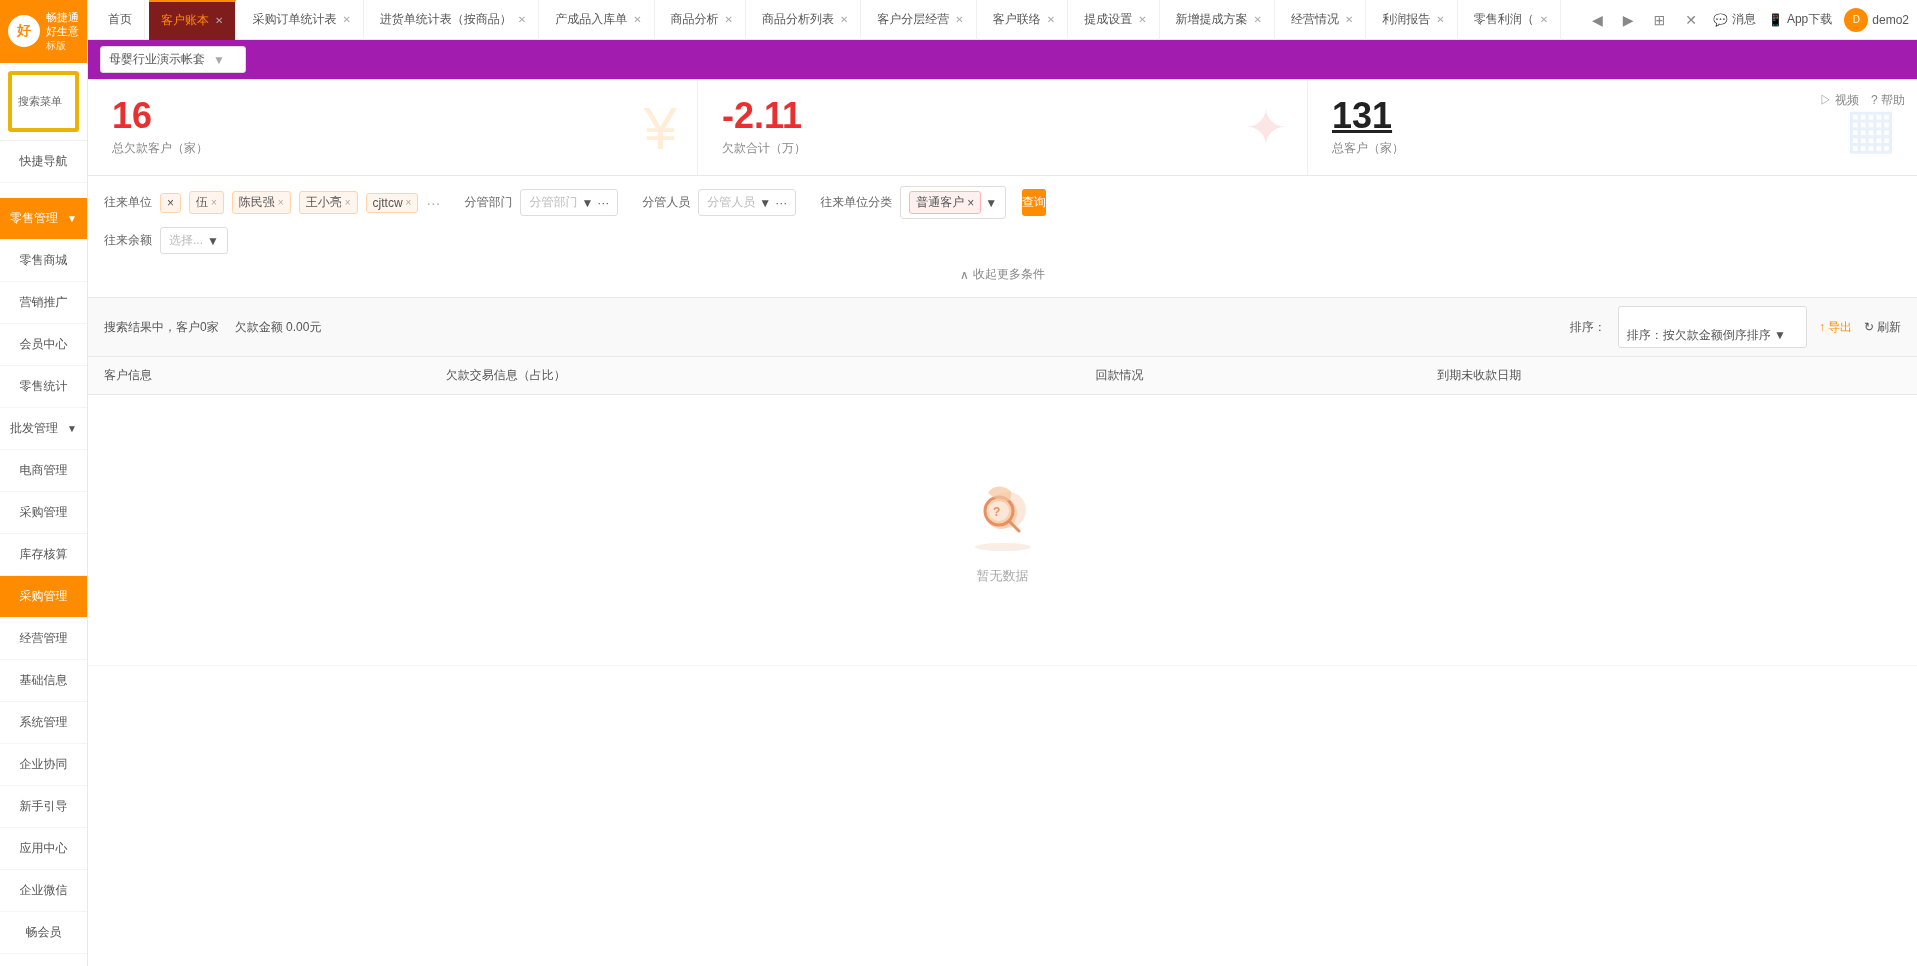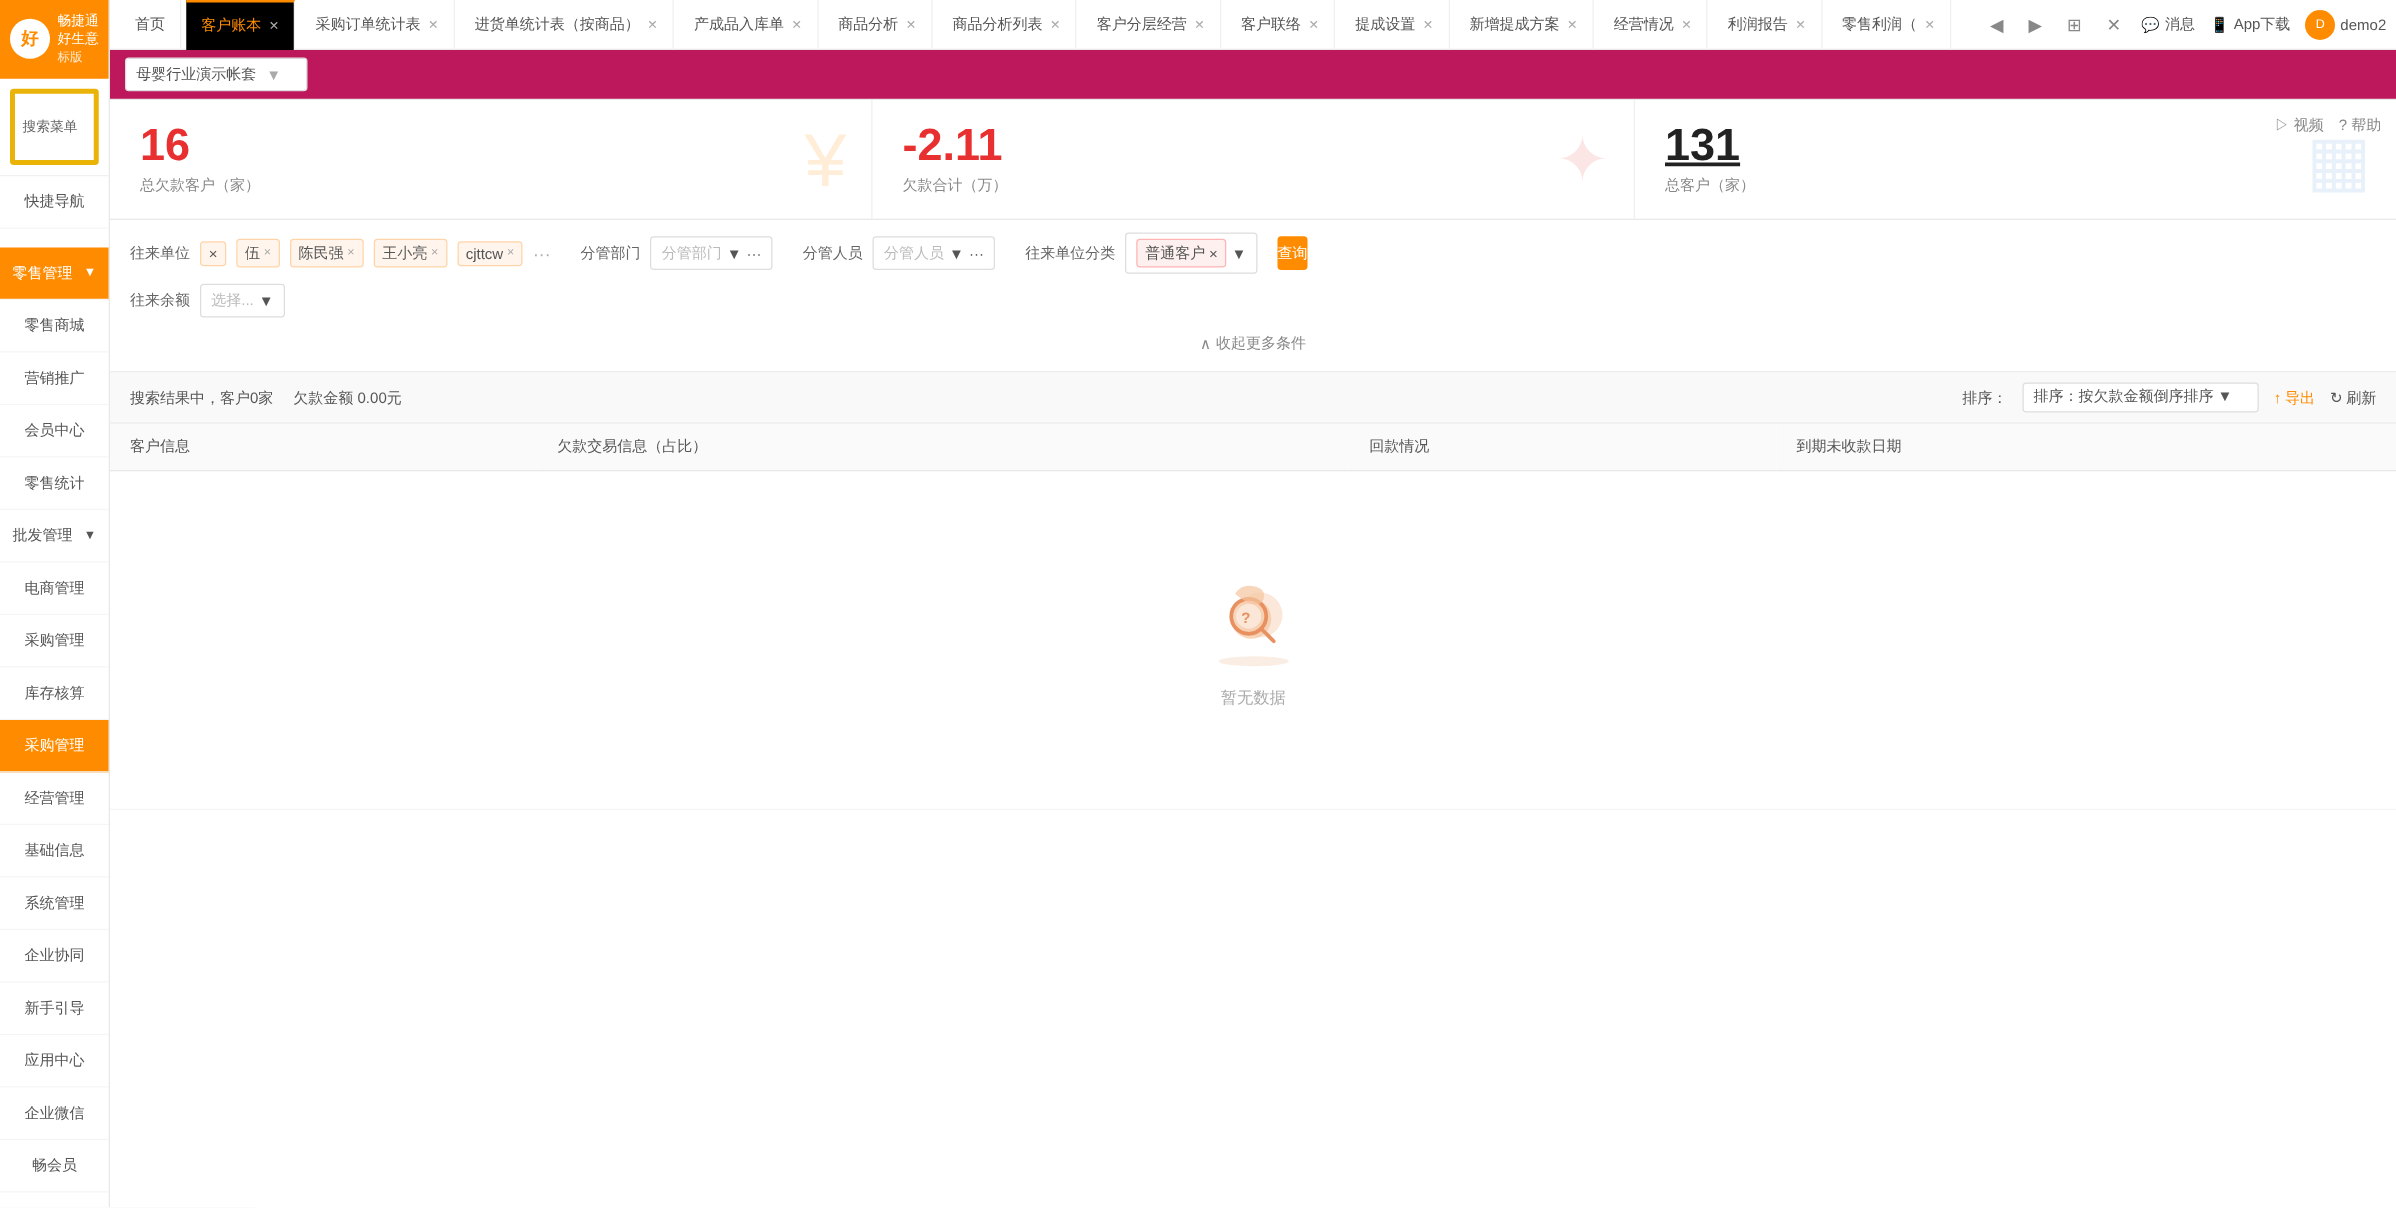--- a/index.html
+++ b/index.html
@@ -18,28 +18,28 @@
     .sidebar-nav-item.has-arrow { display: flex; align-items: center; justify-content: space-between; padding: 12px 10px; }
     .sidebar-nav-item.has-arrow .arrow { font-size: 10px; }
 
     
     .main { flex: 1; display: flex; flex-direction: column; overflow: hidden; }
 
     
     .topbar { background: #fff; border-bottom: 1px solid #e8e8e8; display: flex; align-items: center; padding: 0 8px; height: 40px; flex-shrink: 0; }
     .topbar-left { display: flex; align-items: center; gap: 4px; flex: 1; overflow: hidden; }
     .topbar-tab { padding: 0 12px; height: 40px; display: flex; align-items: center; gap: 4px; font-size: 12px; cursor: pointer; color: #555; white-space: nowrap; border-right: 1px solid #f0f0f0; flex-shrink: 0; }
-    .topbar-tab.active { background: #000000; color: #ff8c00; border-top: 2px solid #ff8c00; }
+    .topbar-tab.active { background: #7f1d1d; color: #ff8c00; border-top: 2px solid #ff8c00; }
     .topbar-tab .close-x { color: #aaa; font-size: 10px; margin-left: 2px; }
     .topbar-right { display: flex; align-items: center; gap: 12px; flex-shrink: 0; }
     .topbar-right-item { display: flex; align-items: center; gap: 4px; font-size: 12px; color: #555; cursor: pointer; }
     .topbar-avatar { width: 24px; height: 24px; border-radius: 50%; background: #ff8c00; display: flex; align-items: center; justify-content: center; color: #fff; font-size: 10px; }
 
     
-    .header-selector { background: #be185d; padding: 6px 12px; border-bottom: 1px solid #e8e8e8; display: flex; align-items: center; gap: 8px; text-align: right; }
+    .header-selector { background: #a21caf; padding: 6px 12px; border-bottom: 1px solid #e8e8e8; display: flex; align-items: center; gap: 8px; text-align: right; }
     .selector-dropdown { border: 1px solid #ddd; border-radius: 3px; padding: 4px 20px 4px 8px; font-size: 12px; color: #555; background: #fff; cursor: pointer; position: relative; display: flex; align-items: center; gap: 4px; }
 
     
     .stats-banner { background: #fff; display: flex; border-bottom: 1px solid #e8e8e8; position: relative; }
     .stat-item { flex: 1; padding: 18px 24px; display: flex; flex-direction: column; align-items: flex-start; justify-content: center; position: relative; }
     .stat-item + .stat-item { border-left: 1px solid #f0f0f0; }
     .stat-value { font-size: 36px; font-weight: bold; line-height: 1; margin-bottom: 6px; }
     .stat-value.red { color: #e83030; }
     .stat-value.dark { color: #222; text-decoration: underline; }
     .stat-label { font-size: 12px; color: #888; }
@@ -59,21 +59,21 @@
     .filter-more { color: #aaa; cursor: pointer; font-size: 14px; }
     .filter-select-dropdown { display: inline-flex; align-items: center; gap: 4px; border: 1px solid #ddd; border-radius: 3px; padding: 4px 8px; font-size: 12px; background: #fff; cursor: pointer; color: #555; }
     .filter-collapse { display: flex; justify-content: center; padding: 4px 0; }
     .filter-collapse-btn { background: none; border: none; cursor: pointer; font-size: 12px; color: #888; display: flex; align-items: center; gap: 4px; }
     .ordinary-tag { display: inline-flex; align-items: center; gap: 3px; background: #fff0f0; border: 1px solid #ffb3b3; border-radius: 3px; padding: 2px 6px; font-size: 12px; color: #555; }
 
     
     .search-results-bar { background: #f9f9f9; padding: 8px 16px; border-bottom: 1px solid #e8e8e8; display: flex; align-items: center; justify-content: space-between; }
     .search-results-info { font-size: 12px; color: #555; display: flex; gap: 16px; }
     .search-results-actions { display: flex; align-items: center; gap: 12px; font-size: 12px; color: #555; }
-    .sort-select { border: 1px solid #ddd; border-radius: 3px; padding: 2px 20px 3px 8px; font-size: 12px; background: #fff; cursor: pointer; }
+    .sort-select { border: 1px solid #ddd; border-radius: 3px; padding: 20px 20px 3px 8px; font-size: 12px; background: #fff; cursor: pointer; }
     .action-btn { display: flex; align-items: center; gap: 3px; cursor: pointer; color: #555; }
     .action-btn.orange { color: #ff8c00; }
 
     
     .table-container { flex: 1; overflow: auto; background: #fff; }
     .data-table { width: 100%; border-collapse: collapse; }
     .data-table th { padding: 10px 16px; text-align: left; font-size: 12px; color: #555; font-weight: normal; border-bottom: 1px solid #e8e8e8; background: #fafafa; white-space: nowrap; }
     .data-table td { padding: 10px 16px; font-size: 12px; color: #555; border-bottom: 1px solid #f5f5f5; }
 
     

